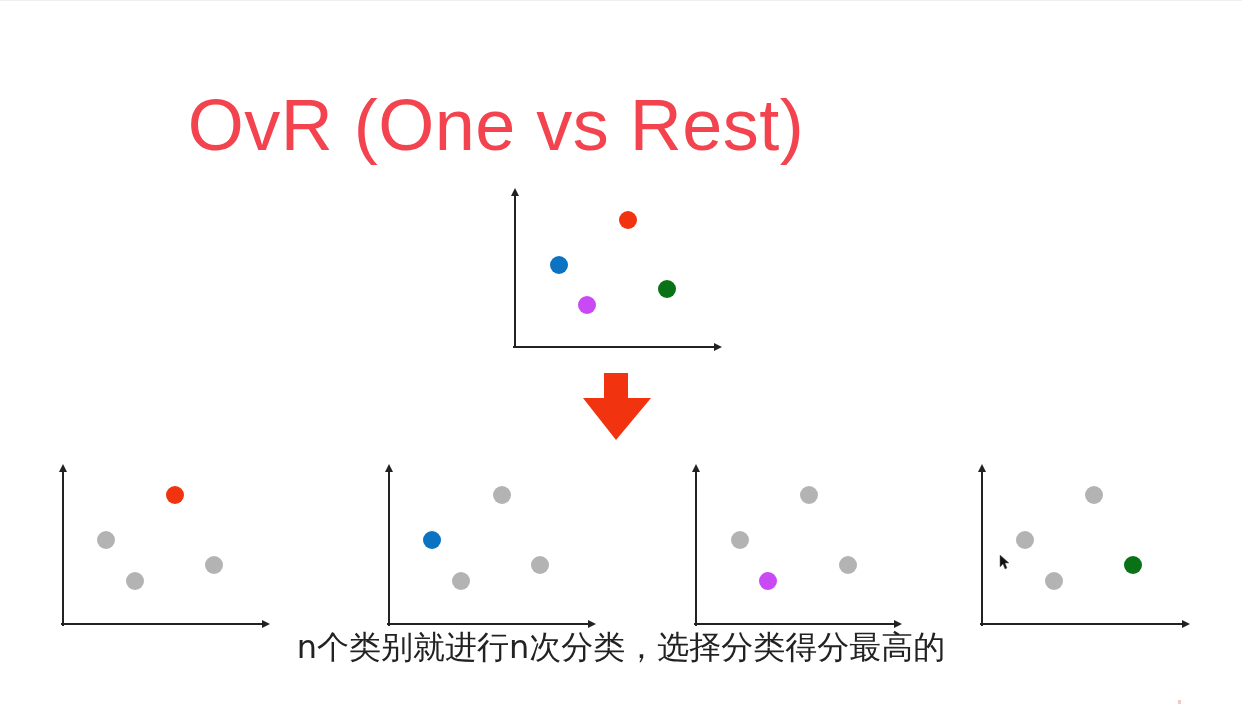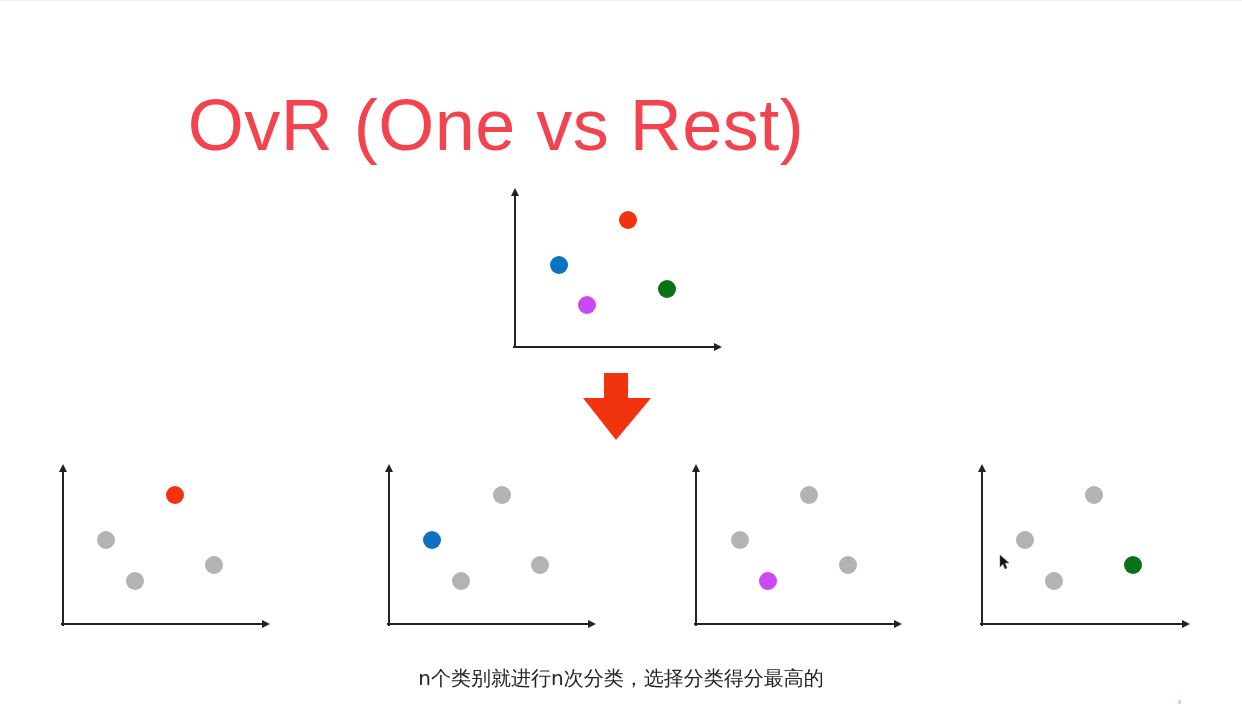--- a/index.html
+++ b/index.html
@@ -8,23 +8,23 @@
     background: #ffffff;
     font-family: "Liberation Sans", "DejaVu Sans", sans-serif;
   }
   .topbar { position: absolute; left: 0; top: 0; width: 1242px; height: 1px; background: #eeeeee; }
   .title {
     position: absolute; left: 0; top: 80px; width: 992px; text-align: center;
     font-size: 72px; line-height: 90px; color: #f2434f; font-weight: normal;
     letter-spacing: 0.5px;
   }
   .caption {
-    position: absolute; left: 0; top: 658px; width: 1242px; text-align: center;
+    position: absolute; left: 0; top: 627px; width: 1242px; text-align: center;
     font-family: "DejaVu Sans", sans-serif;
-    font-size: 20px; line-height: 40px; color: #222222;
+    font-size: 32px; line-height: 40px; color: #222222;
   }
   svg.stage { position: absolute; left: 0; top: 0; }
   .mark { position: absolute; left: 1178px; top: 700px; width: 3px; height: 4px; background: #f0c8c8; }
 </style>
 </head>
 <body>
 
 <div class="topbar"></div>
 
 <div class="title">OvR (One vs Rest)</div>

